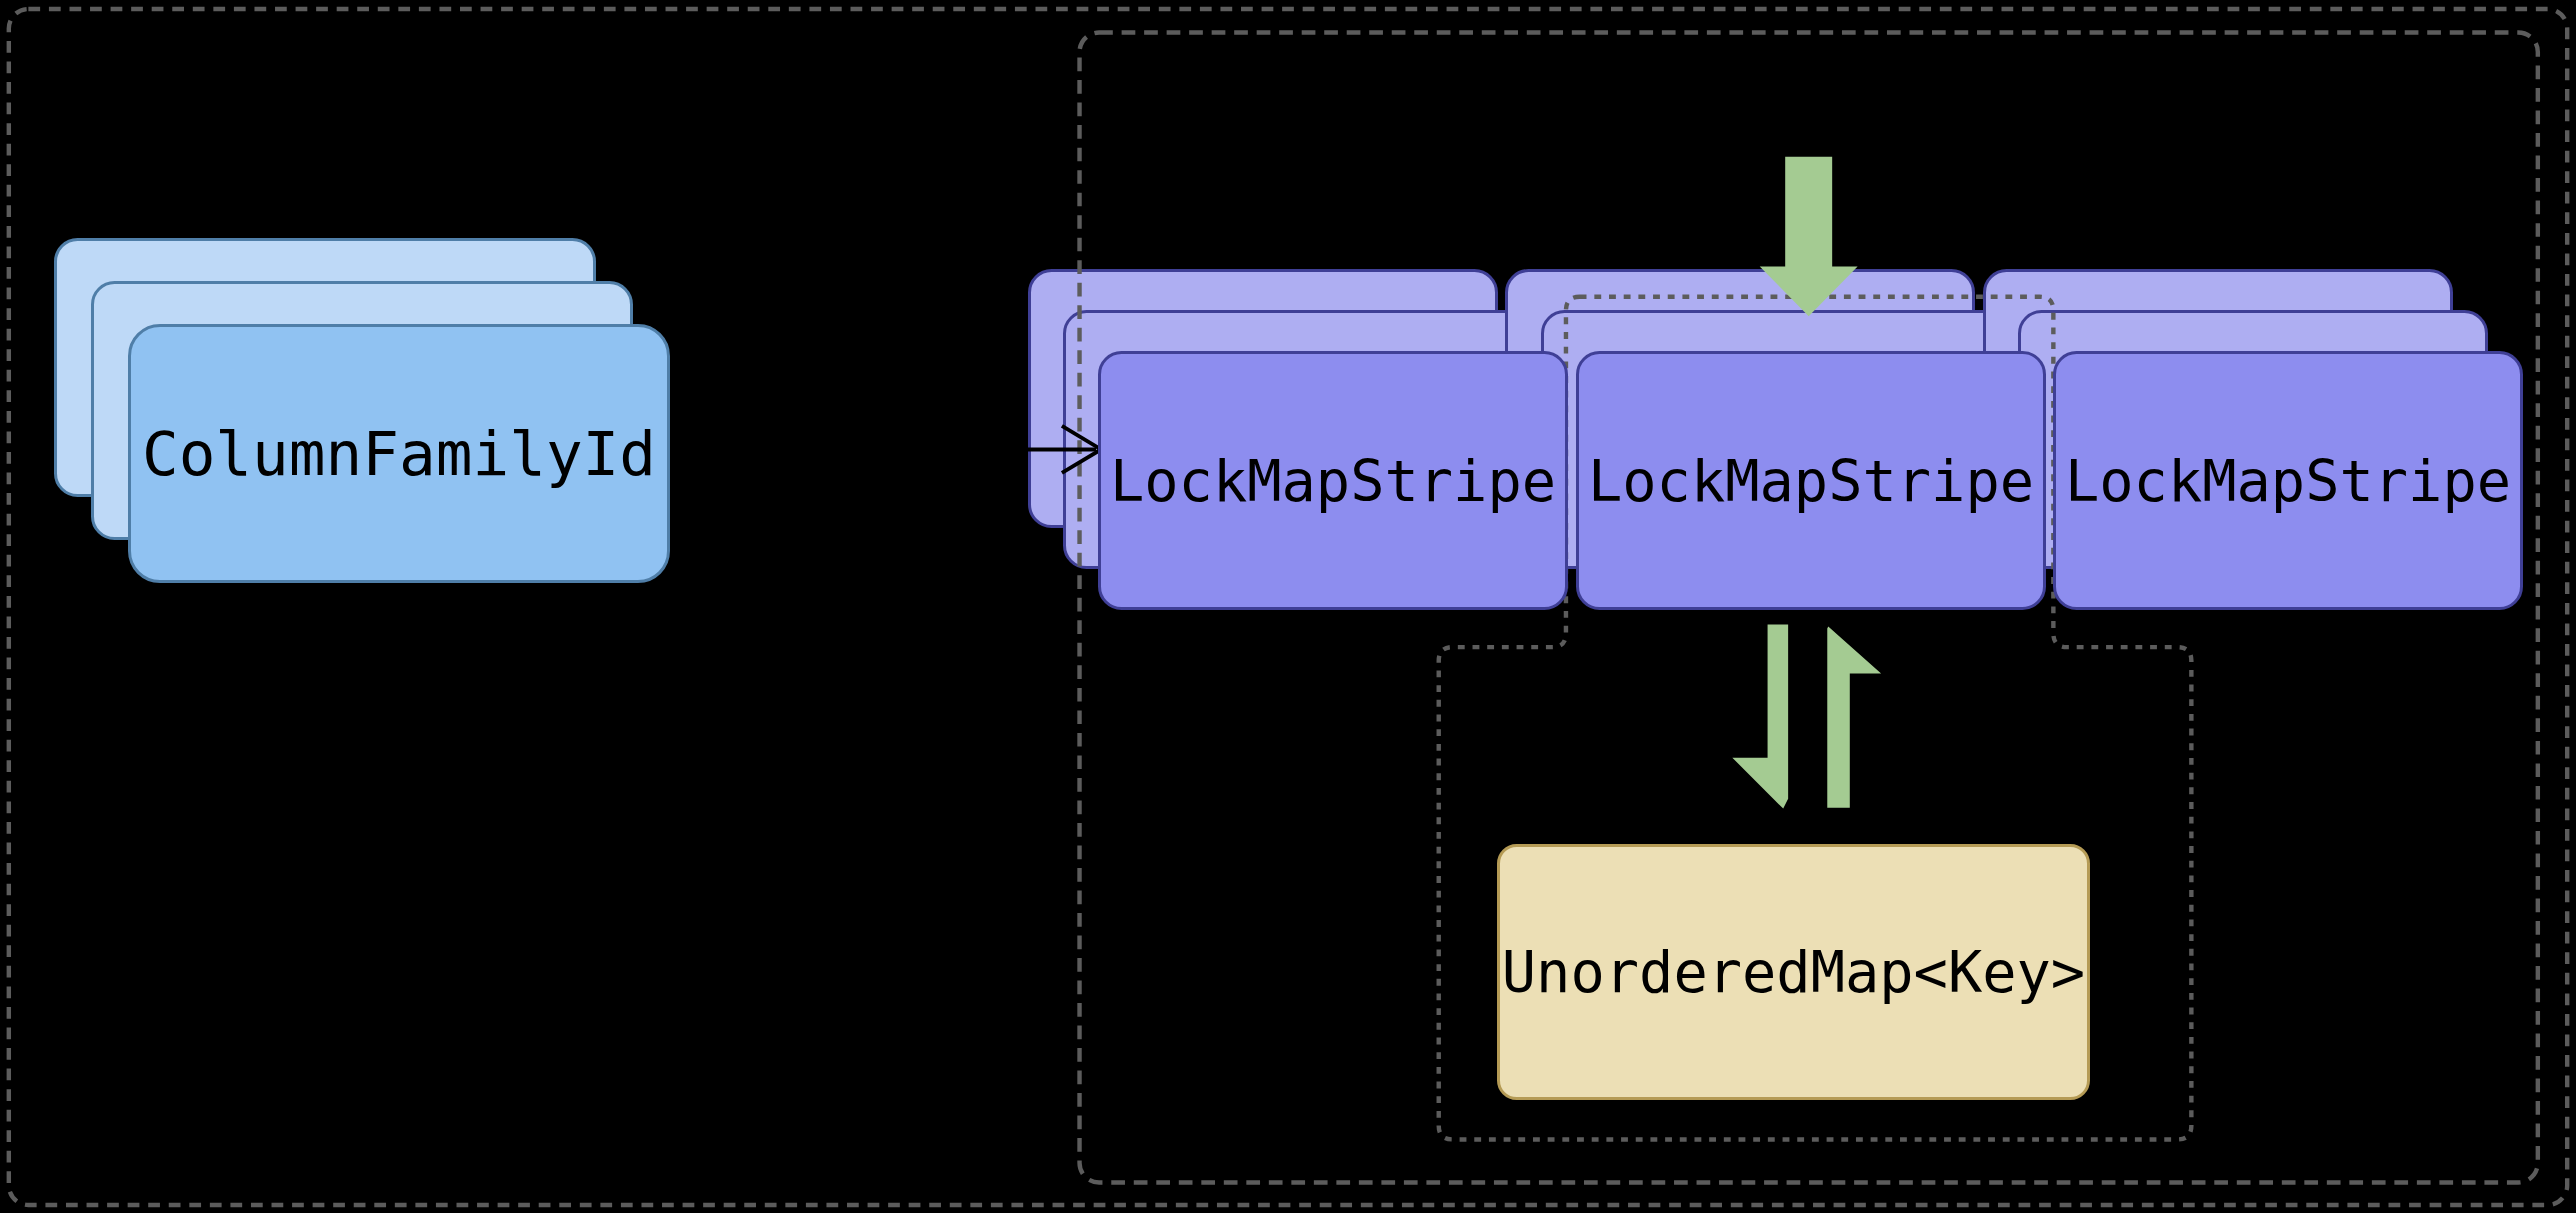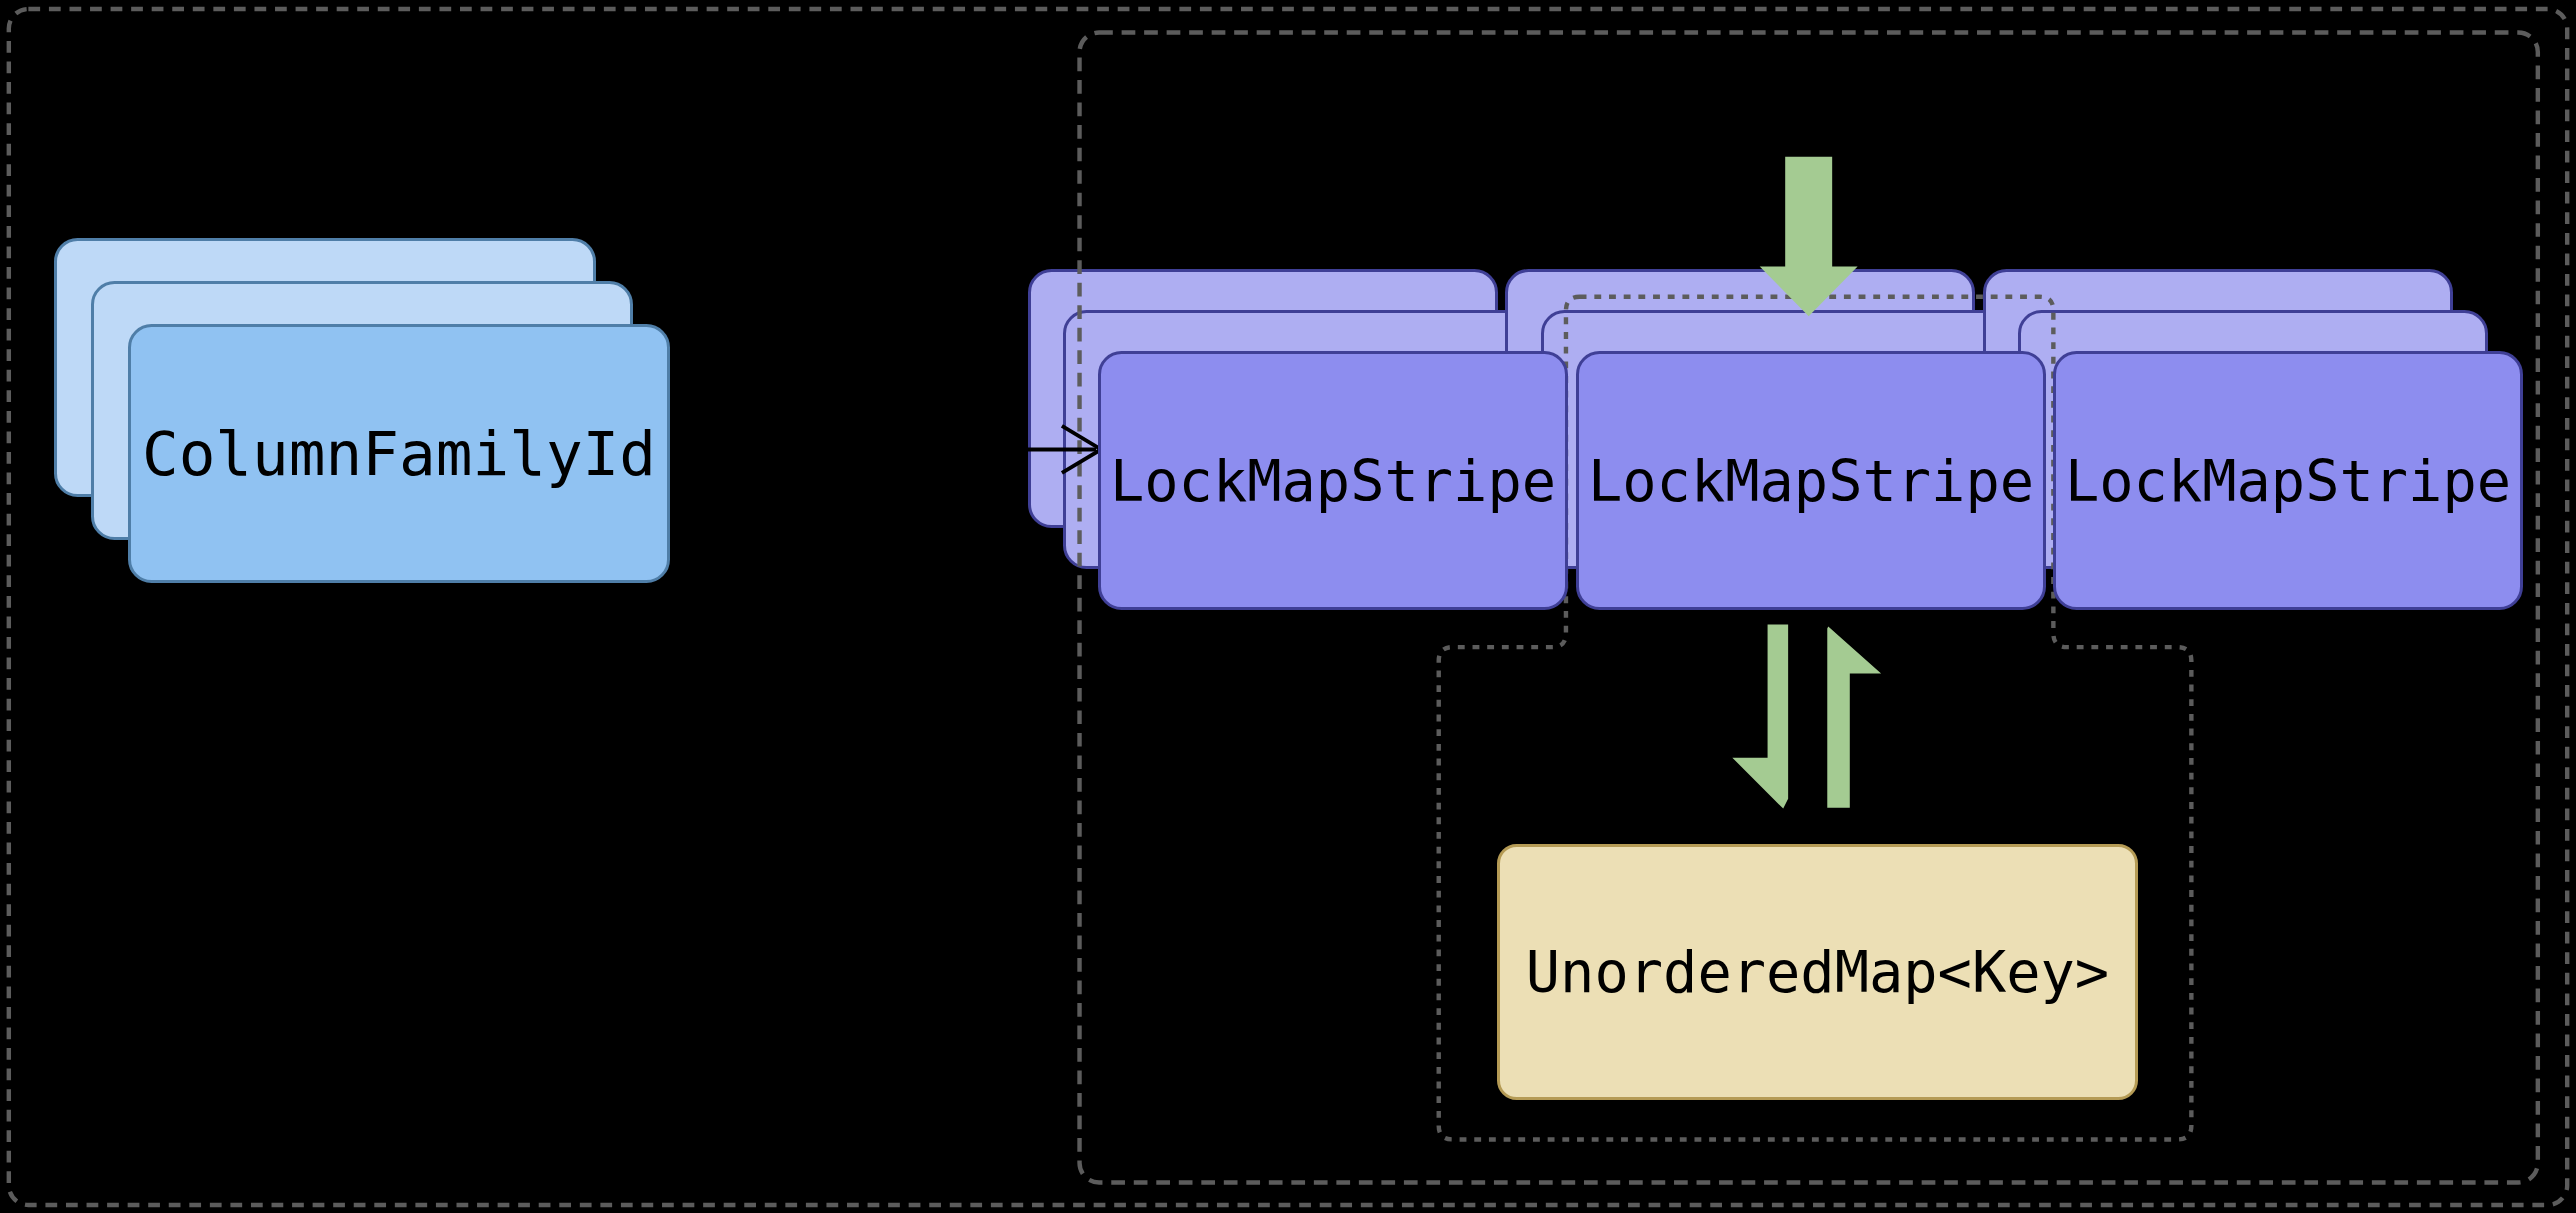--- a/index.html
+++ b/index.html
@@ -12,21 +12,21 @@
   .canvas{position:relative;width:2576px;height:1214px;background:var(--background);
           overflow:hidden;font-family:"DejaVu Sans Mono","Liberation Mono",monospace;}
   .card{position:absolute;box-sizing:border-box;border-radius:23.5px;border:3.9px solid;
         display:flex;align-items:center;justify-content:center;color:var(--text);}
   .blue-card{width:542px;height:259px;border-color:var(--blue-border);background:var(--blue-back);}
   .blue-card.front{background:var(--blue-front);font-size:61px;}
   .purple-card{width:470px;height:259px;border-color:var(--purple-border);background:var(--purple-back);margin-top:26px;}
   .purple-card.front{background:var(--purple-front);font-size:57px;}
   .back-layer{z-index:1;}
   .front-layer{z-index:3;}
-  .tan-box{position:absolute;left:1497px;top:844px;width:641px;height:256px;z-index:3;
+  .tan-box{position:absolute;left:1497px;top:844px;width:593px;height:256px;z-index:3;
            box-sizing:border-box;border:3.9px solid var(--tan-border);background:var(--tan-fill);
            border-radius:19.6px;display:flex;align-items:center;justify-content:center;
            font-size:57px;color:var(--text);}
   svg.overlay{position:absolute;left:0;top:0;pointer-events:none;}
   #dash-layer{z-index:2;}
   #arrow-layer{z-index:4;}
   .dashed{fill:none;stroke:var(--dash-gray);stroke-width:4.5;}
   .frame-dash{stroke-dasharray:12 9;}
   .container-dash{stroke-dasharray:14 9;}
   .keyhole-dash{stroke-dasharray:7 8;}
@@ -51,21 +51,21 @@
   <svg id="dash-layer" class="overlay" width="2576" height="1214" viewBox="0 0 2632 1240">
     <rect class="dashed frame-dash" x="9" y="9" width="2614" height="1222" rx="20"></rect>
     <rect class="dashed container-dash" x="1103" y="33" width="1490" height="1175" rx="20"></rect>
     <path class="dashed keyhole-dash" d="M 1614,303 H 2084 Q 2098,303 2098,317 V 647 Q 2098,661 2112,661 H 2225 Q 2239,661 2239,675 V 1150 Q 2239,1164 2225,1164 H 1484 Q 1470,1164 1470,1150 V 675 Q 1470,661 1484,661 H 1586 Q 1600,661 1600,647 V 317 Q 1600,303 1614,303 Z"></path>
     <g>
       <line class="black-arrow" x1="1040" y1="459" x2="1120" y2="459"></line>
       <polyline class="black-arrow" points="1085,435 1125,459 1085,483"></polyline>
     </g>
   </svg>
 
-  <div class="card blue-card front front-layer" style="left:128px;top:324px;">
+  <div class="card blue-card front front-layer" style="left:128px;top:324px;border-radius:32px;">
     <span>ColumnFamilyId</span>
   </div>
 
   <div class="card purple-card front front-layer" style="left:1098px;top:325px;">
     <span>LockMapStripe</span>
   </div>
   <div class="card purple-card front front-layer" style="left:1576px;top:325px;">
     <span>LockMapStripe</span>
   </div>
   <div class="card purple-card front front-layer" style="left:2053px;top:325px;">

